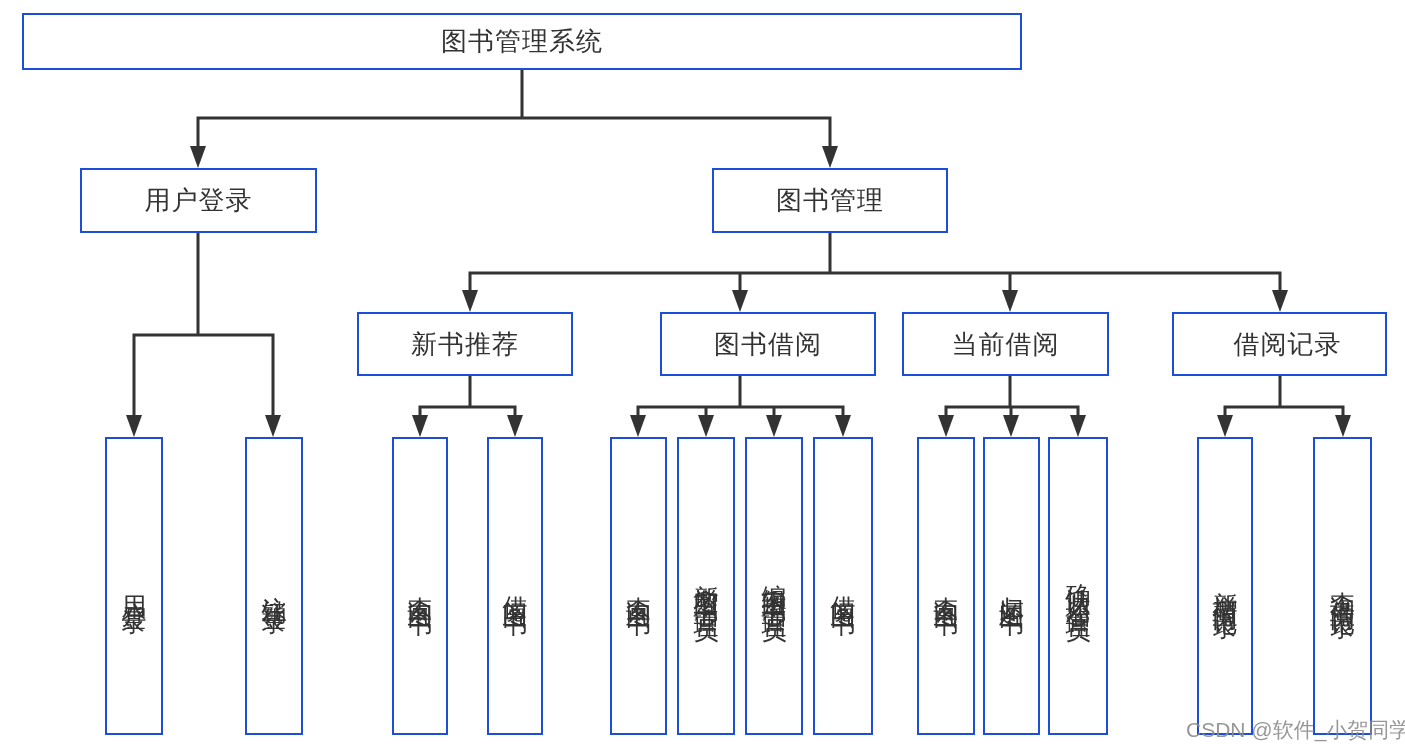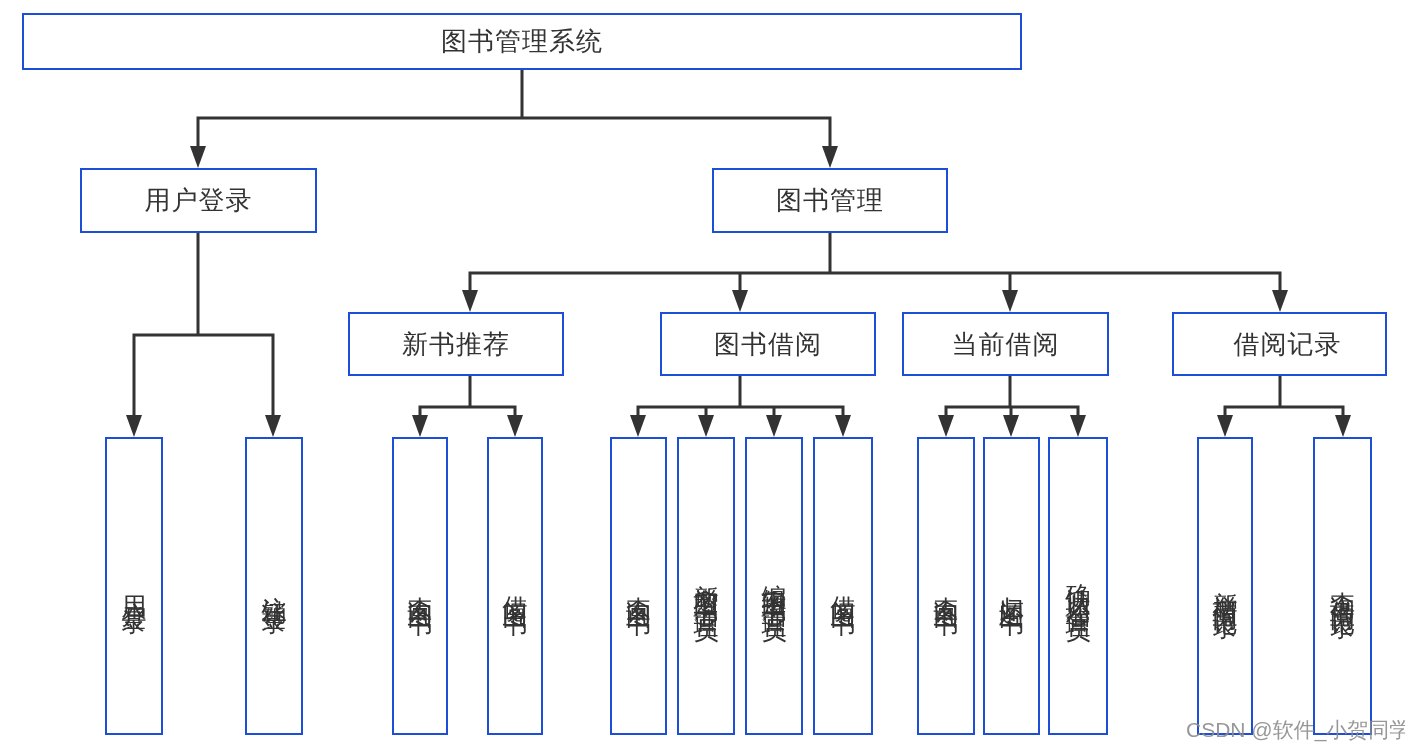--- a/index.html
+++ b/index.html
@@ -93,21 +93,21 @@
     <span>图书管理系统</span>
   </div>
 
   <div class="node box-h" style="left:80px; top:168px; width:237px; height:65px;">
     <span>用户登录</span>
   </div>
   <div class="node box-h" style="left:712px; top:168px; width:236px; height:65px;">
     <span>图书管理</span>
   </div>
 
-  <div class="node box-h" style="left:348px; top:312px; width:216px; height:64px;">
+  <div class="node box-h" style="left:357px; top:312px; width:216px; height:64px;">
     <span>新书推荐</span>
   </div>
   <div class="node box-h" style="left:632px; top:312px; width:216px; height:64px;margin-left:28px;">
     <span>图书借阅</span>
   </div>
   <div class="node box-h" style="left:902px; top:312px; width:207px; height:64px;">
     <span>当前借阅</span>
   </div>
   <div class="node box-h" style="left:1172px; top:312px; width:215px; height:64px;padding-left:16px;">
     <span>借阅记录</span>

